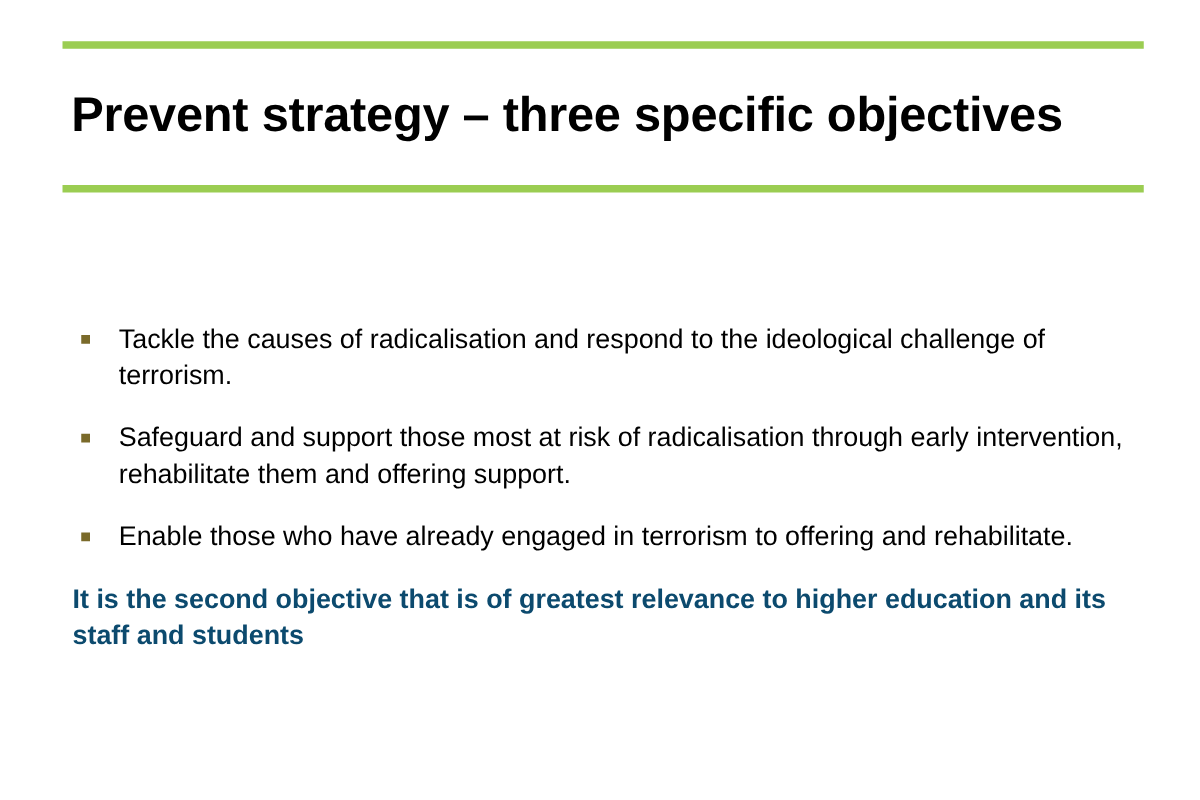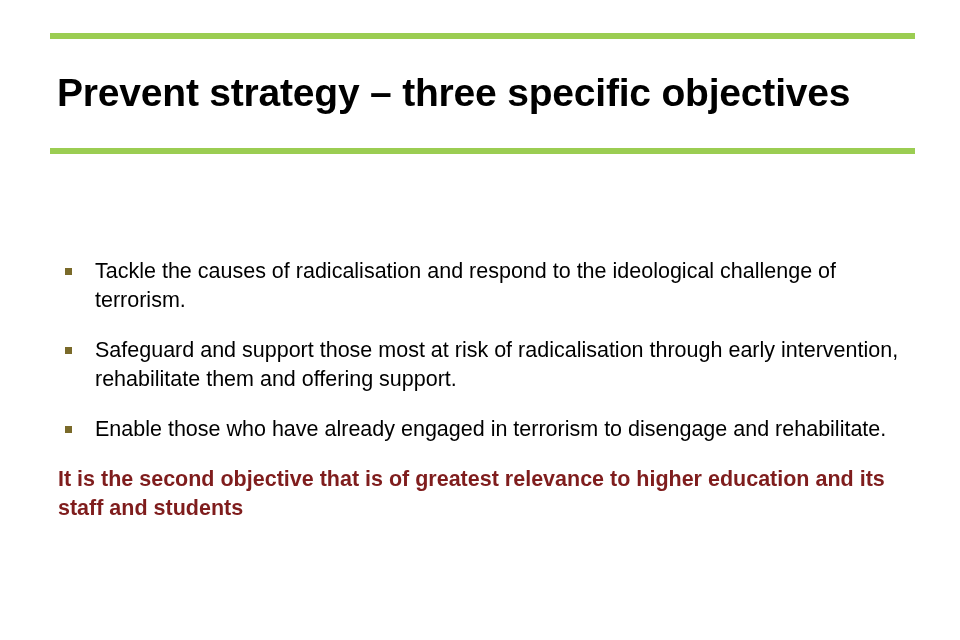--- a/index.html
+++ b/index.html
@@ -81,21 +81,21 @@
     background: #7A6A2A;
   }
 
   .closing {
     margin: 17px 0 0 0;
     padding-left: 58px;
     padding-right: 60px;
     font-size: 21.5px;
     line-height: 29px;
     font-weight: bold;
-    color: #7f1d1d;
+    color: #0c4a6e;
   }
 </style>
 </head>
 <body>
 
 <div class="slide">
 
   <div class="rule rule-top"></div>
 
   <h1 class="title">Prevent strategy – three specific objectives</h1>
@@ -111,21 +111,21 @@
         <span>Tackle the causes of radicalisation and respond to the ideological challenge of terrorism.</span>
       </li>
 
       <li class="bullet-item">
         <span class="bullet-marker"></span>
         <span>Safeguard and support those most at risk of radicalisation through early intervention, rehabilitate them and offering support.</span>
       </li>
 
       <li class="bullet-item">
         <span class="bullet-marker"></span>
-        <span>Enable those who have already engaged in terrorism to disengage and rehabilitate.</span>
+        <span>Enable those who have already engaged in terrorism to offering and rehabilitate.</span>
       </li>
 
     </ul>
 
     <p class="closing">It is the second objective that is of greatest relevance to higher education and its staff and students</p>
 
   </div>
 
 </div>
 

